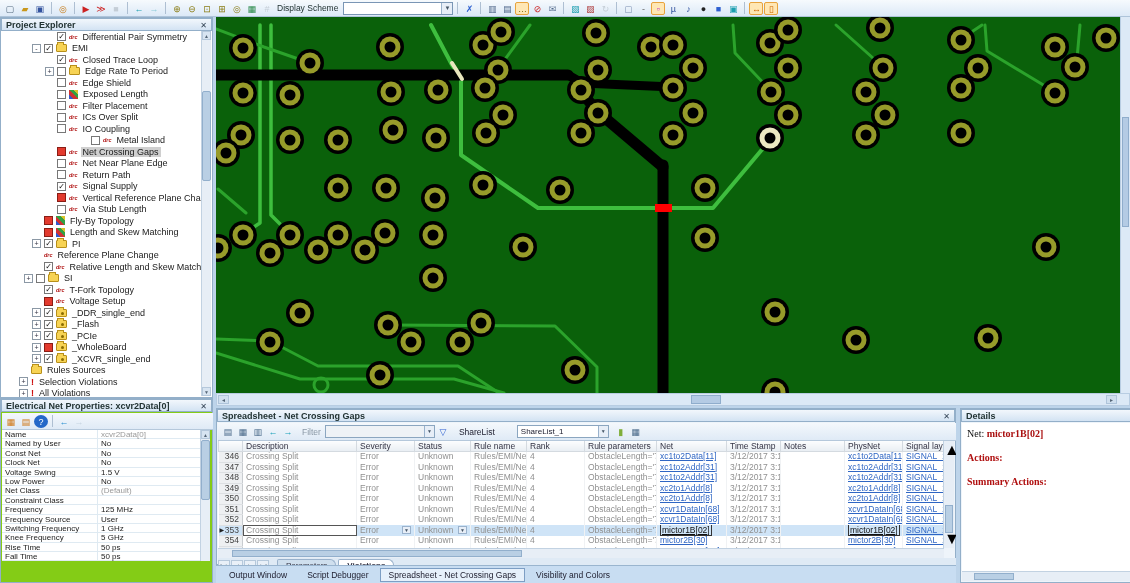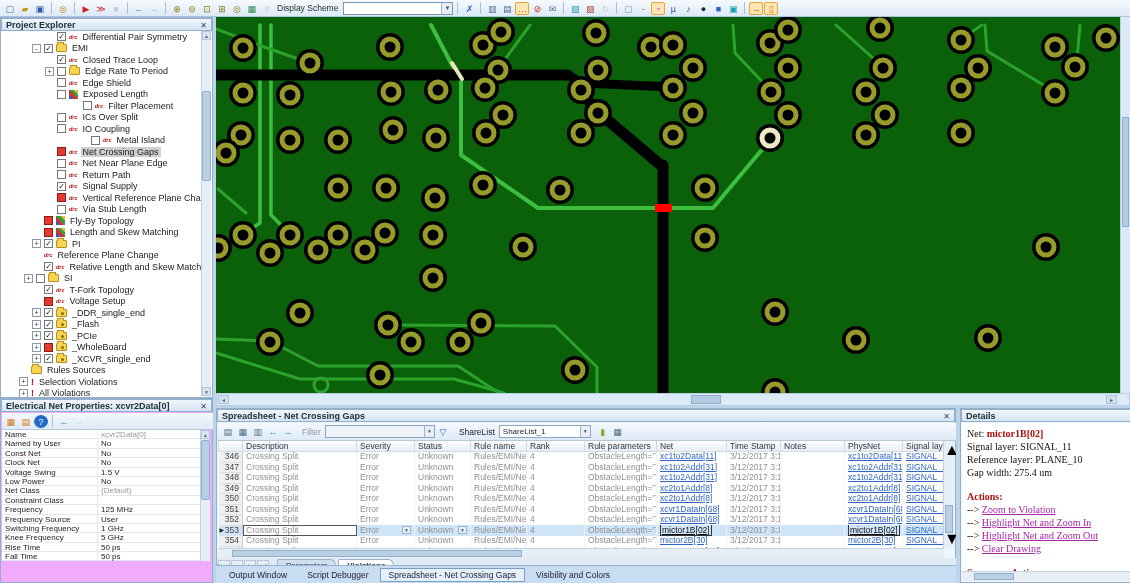--- a/index.html
+++ b/index.html
@@ -57,21 +57,21 @@
   #pcb { left:216px; top:17px; width:914px; height:376px; background:#0a610a; overflow:hidden; }
   #pcb svg { display:block; width:914px; height:376px; }
   #pcb-vscroll { position:absolute; right:0; top:0; width:10px; height:376px; background:#dce9f6; border-left:1px solid #b8cde2; }
   #pcb-vscroll .thumb { position:absolute; left:1px; top:100px; width:7px; height:110px; background:#b4cbe4; border:1px solid #8fadcc; }
   #pcb-hscroll { left:216px; top:393px; width:914px; height:13px; background:#dce9f6; border:1px solid #b8cde2; position:absolute; }
   #pcb-hscroll .thumb { position:absolute; left:474px; top:1px; width:30px; height:9px; background:#b4cbe4; border:1px solid #8fadcc; }
   #pcb-hscroll .arr { position:absolute; top:1px; width:11px; height:9px; font-size:5px; line-height:9px; text-align:center;
     color:#567; background:#cfdfee; border:1px solid #aec4da; }
 
   
-  #netprops { left:0; top:398px; width:213px; height:185px; background:#f0abfc; border:1px solid #93afc9; }
+  #netprops { left:0; top:398px; width:213px; height:185px; background:#84cc16; border:1px solid #93afc9; }
   #np-toolbar { position:absolute; left:1px; top:14px; width:211px; height:17px; background:linear-gradient(#f4f8fc,#dfeaf6);
     border-bottom:1px solid #b5c8db; display:flex; align-items:center; padding:0 2px; gap:1px; }
   #np-grid { position:absolute; left:1px; top:31px; width:200px; height:131px; background:#fff; overflow:hidden; }
   .prow { display:flex; height:9.4px; border-bottom:1px solid #dfeaf2; font-size:8px; }
   .prow .pl { width:96px; padding:0 3px; border-right:1px solid #dfeaf2; color:#222; line-height:9px; white-space:nowrap; }
   .prow .pv { flex:1; padding:0 3px; color:#222; line-height:9px; white-space:nowrap; }
   .prow .pv.grey { color:#999; }
   #np-vscroll { position:absolute; right:1px; top:31px; width:10px; height:131px; background:#e7eef6; border-left:1px solid #c2d2e2; }
 
   
@@ -219,21 +219,21 @@
           <span class="cb"></span>
           <span class="drc">drc</span>
           <span class="lbl">Edge Shield</span>
         </div>
         <div class="trow" style="padding-left: 43px;">
           <span class="exp none"></span>
           <span class="cb"></span>
           <span class="multi"></span>
           <span class="lbl">Exposed Length</span>
         </div>
-        <div class="trow" style="padding-left: 43px; justify-content: center;">
+        <div class="trow" style="padding-left: 43px;">
           <span class="exp none"></span>
           <span class="cb"></span>
           <span class="drc">drc</span>
           <span class="lbl">Filter Placement</span>
         </div>
         <div class="trow" style="padding-left: 43px; text-align: right;">
           <span class="exp none"></span>
           <span class="cb"></span>
           <span class="drc">drc</span>
           <span class="lbl">ICs Over Split</span>
@@ -752,21 +752,21 @@
           <span class="ticon" style="color: rgb(74, 106, 138);">▥</span>
           <span class="ticon" style="color: rgb(24, 160, 184);">←</span>
           <span class="ticon" style="color: rgb(24, 160, 184);">→</span>
         </span>
       <span style="margin:0 3px 0 6px;color:#8a98a6;">Filter</span>
       <span class="combo dis" style="width:110px;">
         <span></span>
         <span class="dd">▼</span>
       </span>
       <span class="ticon" style="color:#2d5fd0;">▽</span>
-      <span style="margin:0 3px 0 8px;color:#223;">ShareList</span>
+      <span style="margin:0 21px 0 8px;color:#223;">ShareList</span>
       <span class="combo" style="width:92px;">
         <span>ShareList_1</span>
         <span class="dd">▼</span>
       </span>
       <span id="st-icons2" style="display:flex;gap:1px;margin-left:4px;">
           <span class="ticon" style="color: rgb(127, 174, 58);">▮</span>
           <span class="ticon" style="color: rgb(74, 106, 138);">▦</span>
         </span>
     </div>
     <div id="vtable">
@@ -972,33 +972,22 @@
   <div id="details" class="abs">
     <div class="dock-title">
       <span>Details</span>
       <span class="x">✕</span>
     </div>
     <div id="details-body">
       <div>
         <span>Net:</span>
         <span class="det-net-val">mictor1B[02]</span>
       </div>
-      <div id="det-lines">
-          <div>Signal layer: SIGNAL_11</div>
-          <div>Reference layer: PLANE_10</div>
-          <div>Gap width: 275.4 um</div>
-        </div>
       <div style="height:11px;"></div>
       <div class="det-head">Actions:</div>
-      <div id="det-actions">
-          <div><span>--&gt; </span><a class="det-link">Zoom to Violation</a></div>
-          <div><span>--&gt; </span><a class="det-link">Highlight Net and Zoom In</a></div>
-          <div><span>--&gt; </span><a class="det-link">Highlight Net and Zoom Out</a></div>
-          <div><span>--&gt; </span><a class="det-link">Clear Drawing</a></div>
-        </div>
       <div style="height:11px;"></div>
       <div class="det-head">Summary Actions:</div>
 
     </div>
     <div id="details-hscroll">
         <div class="thumb"></div>
       </div>
   </div>
 
   <div id="bottomtabs" class="abs">

